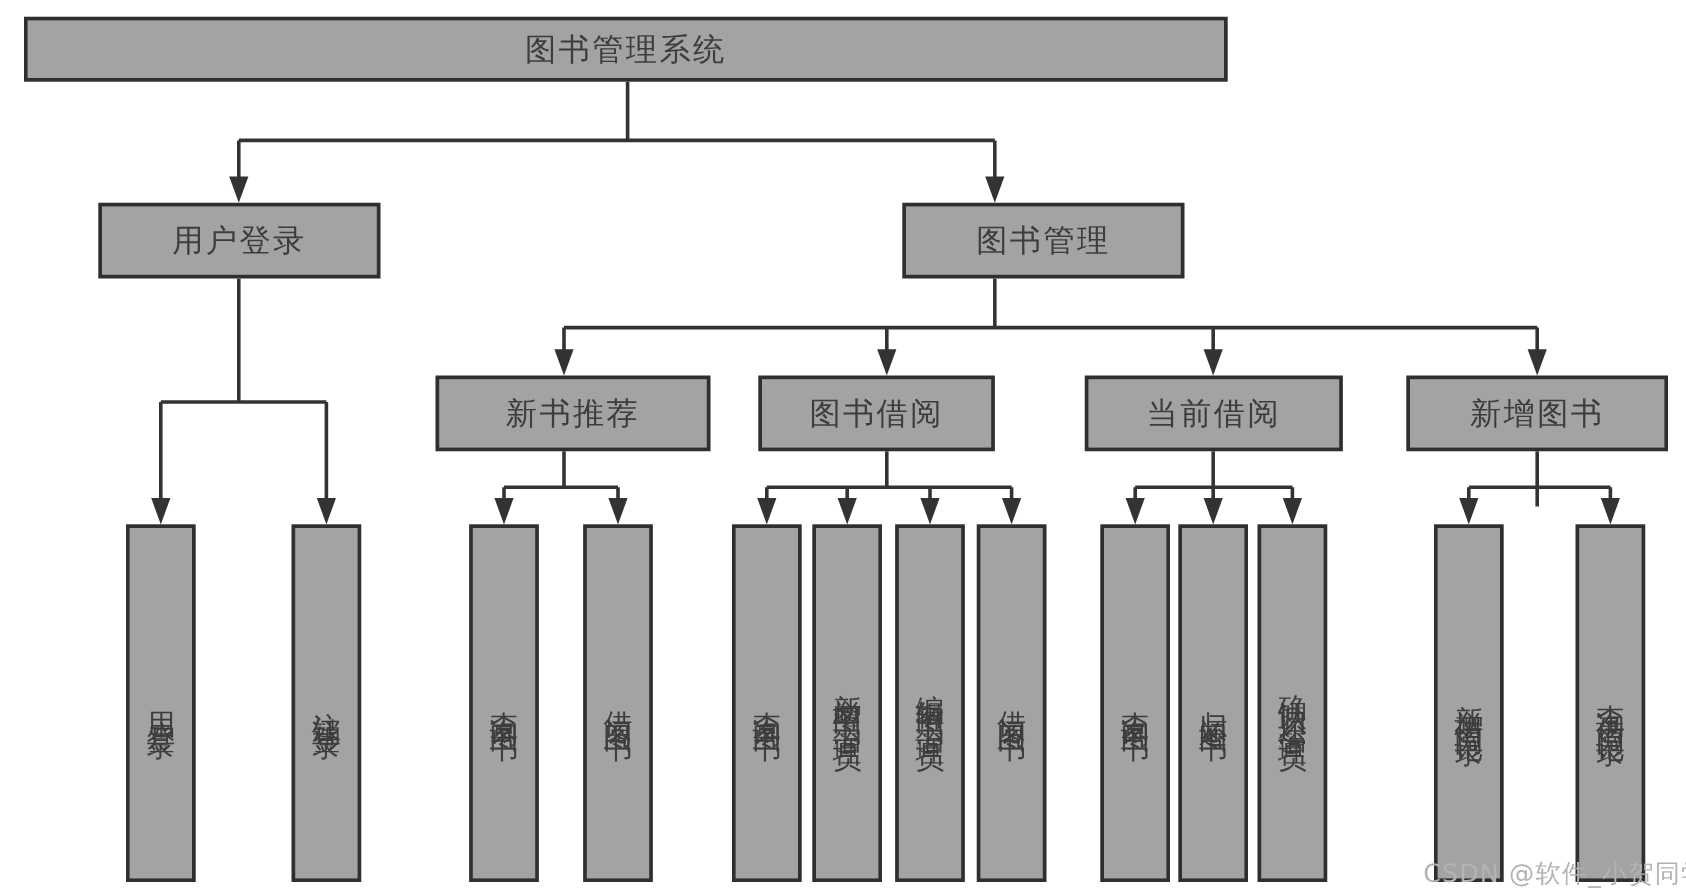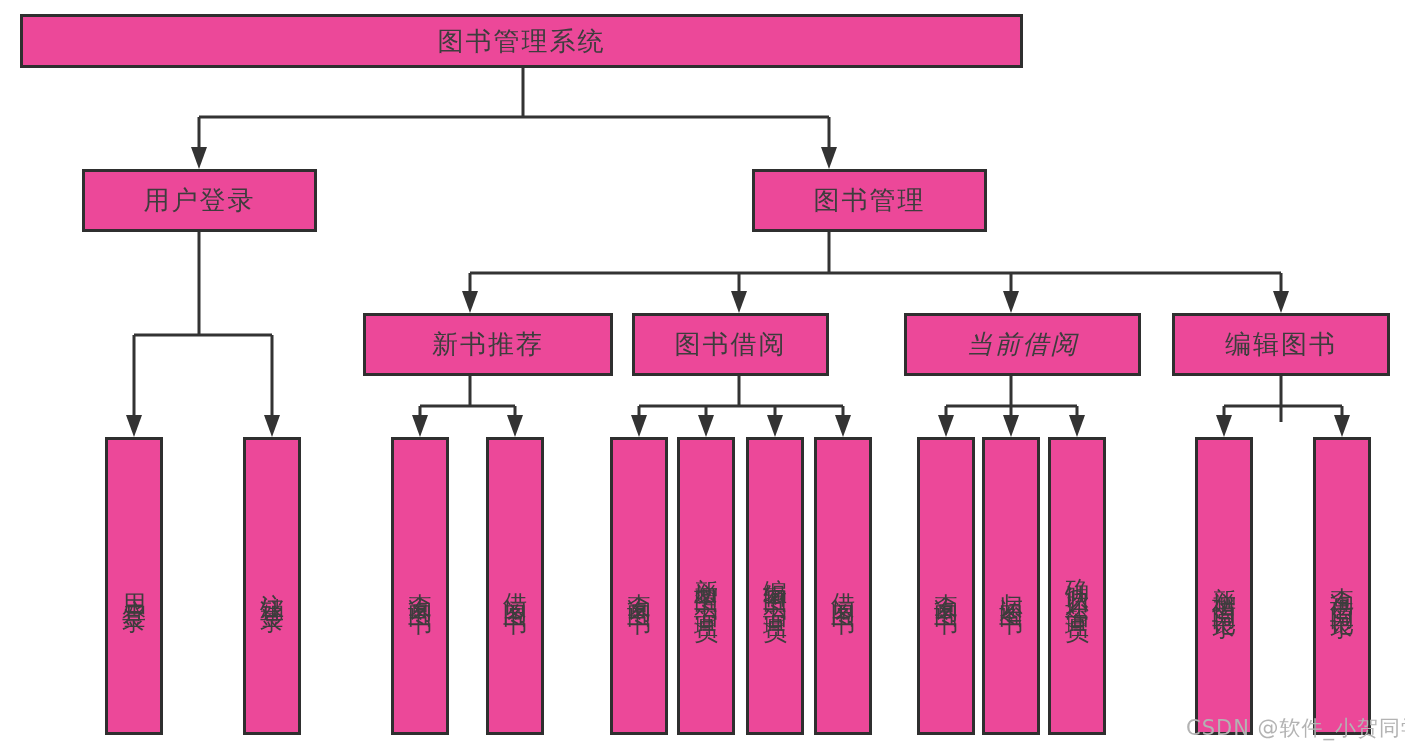--- a/index.html
+++ b/index.html
@@ -19,21 +19,21 @@
   }
   .connectors {
     position: absolute;
     left: 0;
     top: 0;
     width: 1405px;
     height: 747px;
   }
   .node {
     position: absolute;
-    background: #ec4899;
+    background: #a3a3a3;
     border: 3px solid #2f2f2f;
     box-sizing: border-box;
     display: flex;
     align-items: center;
     justify-content: center;
     color: #3d3d3d;
   }
   .hnode {
     font-size: 26px;
     letter-spacing: 2px;
@@ -112,31 +112,31 @@
     <span>图书管理系统</span>
   </div>
 
   <div class="node hnode" style="left:82px; top:169px; width:235px; height:63px;">
     <span>用户登录</span>
   </div>
   <div class="node hnode" style="left:752px; top:169px; width:235px; height:63px;">
     <span>图书管理</span>
   </div>
 
-  <div class="node hnode" style="left:363px; top:313px; width:250px; height:63px;">
+  <div class="node hnode" style="left:363px; top:313px; width:229px; height:63px;">
     <span>新书推荐</span>
   </div>
   <div class="node hnode" style="left:632px; top:313px; width:197px; height:63px;">
     <span>图书借阅</span>
   </div>
-  <div class="node hnode" style="left:904px; top:313px; width:237px; height:63px;font-style:italic;">
+  <div class="node hnode" style="left:904px; top:313px; width:215px; height:63px;">
     <span>当前借阅</span>
   </div>
   <div class="node hnode" style="left:1172px; top:313px; width:218px; height:63px;">
-    <span>编辑图书</span>
+    <span>新增图书</span>
   </div>
 
   <div class="node vnode" style="left:105px;">
     <span>用户登录</span>
   </div>
   <div class="node vnode" style="left:243px;">
     <span>注销登录</span>
   </div>
 
   <div class="node vnode" style="left:391px;">

